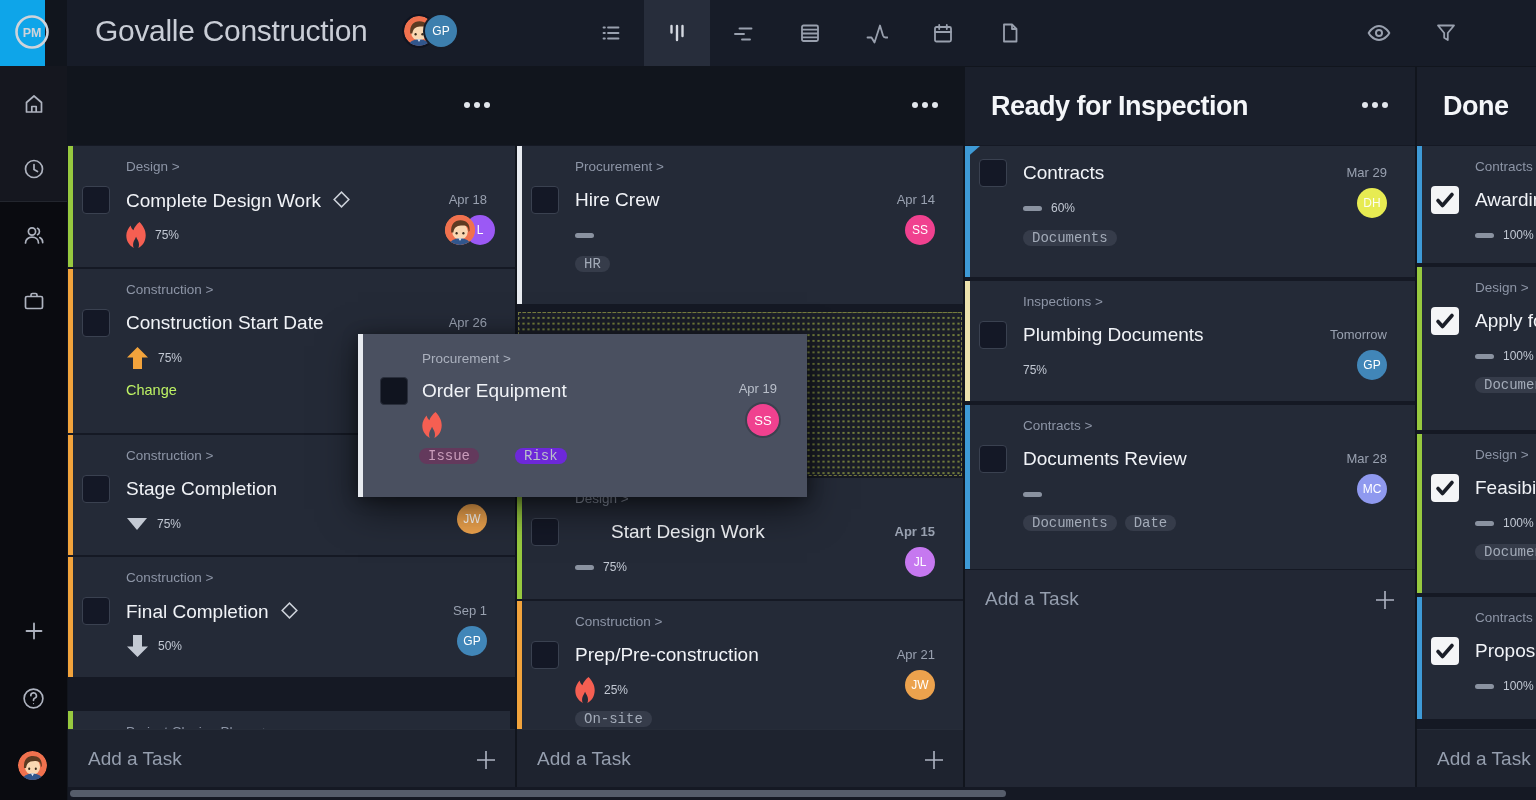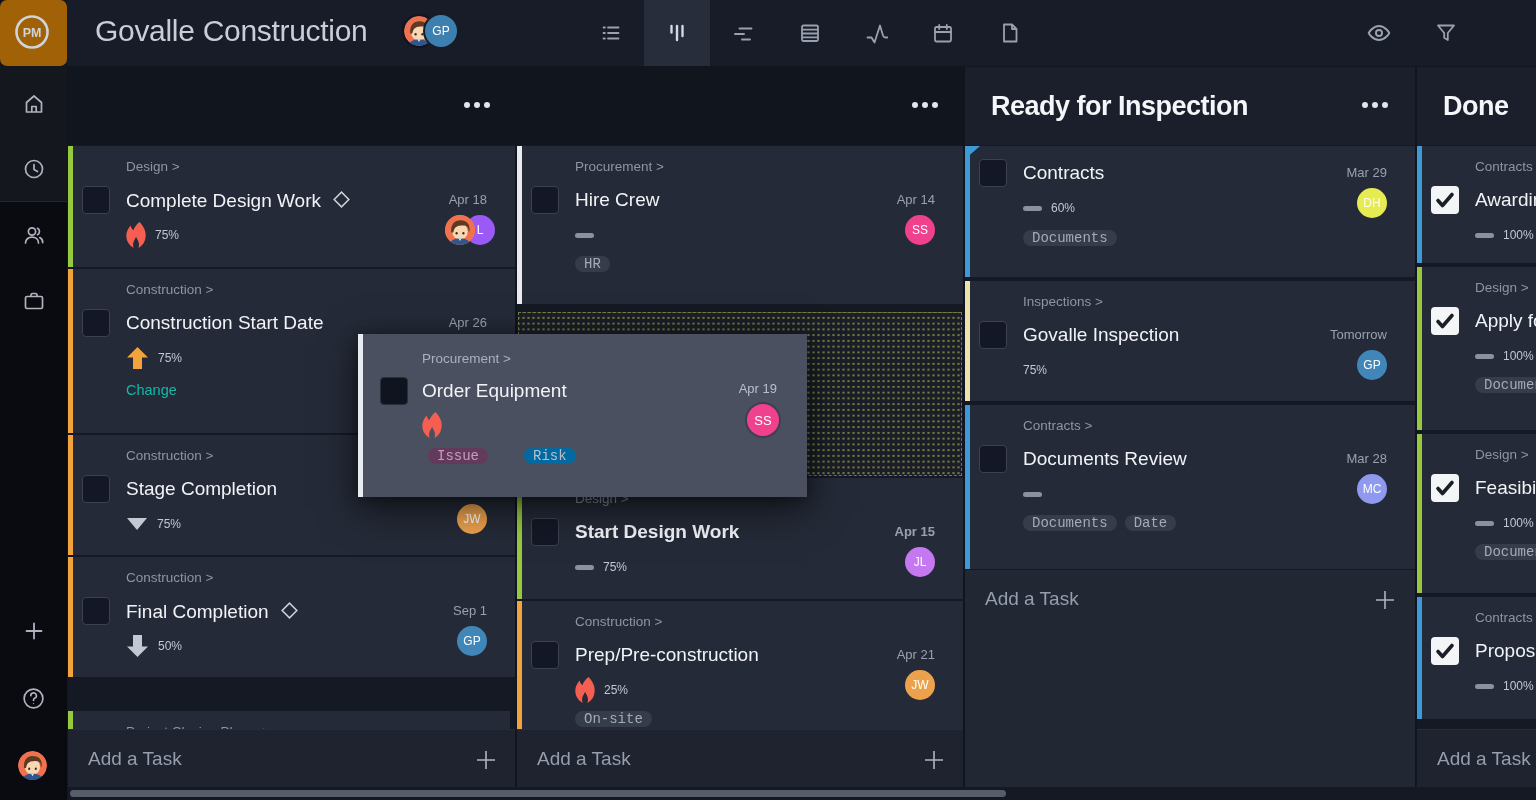--- a/index.html
+++ b/index.html
@@ -3,21 +3,21 @@
 <meta charset="utf-8">
 <style>
   * { margin:0; padding:0; box-sizing:border-box; }
   html,body { width:1536px; height:800px; overflow:hidden; background:#11151d;
     font-family:"Liberation Sans", sans-serif; }
   .abs { position:absolute; }
   #page { position:relative; width:1536px; height:800px; overflow:hidden; }
 
   
   #topbar { left:67px; top:0; width:1469px; height:66px; background:#171c28; }
-  #logo { left:0; top:0; width:67px; height:66px; background:#a16207;border-radius:7px; }
+  #logo { left:0; top:0; width:45px; height:66px; background:#0ea5e9; }
   #sidebar { left:0; top:66px; width:67px; height:734px; background:#0a0b10; }
   #sidetop { left:0; top:66px; width:67px; height:136px; background:#15171f; border-bottom:1px solid #23262e; }
   .proj-title { left:95px; top:14px; font-size:30px; color:#c9cdd6; letter-spacing:-0.3px; }
   .tabicon { top:0; width:66px; height:66px; display:flex; align-items:center; justify-content:center; }
   .tabicon svg { stroke:#99a0ae; }
   .tabicon.active { background:#272d3b; }
   .tabicon.active svg { stroke:#d4d8e0; }
 
   
   .colhead { top:67px; height:78px; background:#1a1f2b; }
@@ -46,21 +46,21 @@
      background-image:radial-gradient(circle, rgba(160,175,70,0.65) 0.9px, rgba(160,175,70,0) 1.45px);
      background-size:5px 5.75px; background-position:2px 2px;
      border:1px dashed #767a3e; }
 
   #ghost { left:358px; top:334px; width:449px; height:163px; background:#4a5060;
      border-left:5px solid #e8ebf0; box-shadow:0 12px 36px rgba(0,0,0,0.55), 0 2px 14px rgba(0,0,0,0.35); }
   #ghost .phase { color:#aab0bd; left:59px; top:17px; }
   #ghost .cb { left:17px; top:43px; background:#10141f; border-color:#2a2f3c; }
   #ghost .ctitle { left:59px; top:46px; }
   #ghost .cdate { right:30px; top:47px; color:#b9bfca; }
-  #ghost .tagrow { left:65px; top:114px;gap:36px; }
+  #ghost .tagrow { left:56px; top:114px;gap:36px; }
 </style>
 </head>
 <body>
 <div id="page">
   <div class="abs" id="topbar"></div>
   <div class="abs" id="sidebar"></div>
   <div class="abs" id="sidetop"></div>
   <div class="abs" id="logo">
     <svg width="36" height="36" viewBox="0 0 36 36" style="position:absolute;left:14px;top:14px">
       <circle cx="18" cy="18" r="15.5" fill="none" stroke="#cfd3da" stroke-width="2.6"></circle>
@@ -248,21 +248,21 @@
     <div class="cb"></div>
     <div class="ctitle">Construction Start Date</div>
     <div class="cdate">Apr 26</div>
     <div class="prog">
       <svg width="23" height="24" viewBox="0 0 23 24">
           <path d="M11.5 1 22 11.5 h-6 V23 H7 V11.5 H1 Z" fill="#f2a33c"></path>
         </svg>
       <span class="pct">75%</span>
     </div>
     <div class="tagrow" style="top:113px;">
-        <span style="font-size:14.5px;color:#14b8a6;">Change</span>
+        <span style="font-size:14.5px;color:#bef264;">Change</span>
       </div>
   </div>
 
   <div class="card" style="left:68px;top:435px;width:447px;height:120px;border-color:#f2a33c;">
     <div class="phase">Construction &gt;</div>
     <div class="cb"></div>
     <div class="ctitle">Stage Completion</div>
     <div class="prog">
       <svg width="22" height="14" viewBox="0 0 22 14">
           <path d="M1 1 H21 L11 13 Z" fill="#c3c9d3"></path>
@@ -313,21 +313,21 @@
     <div class="tagrow">
         <span class="tag">HR</span>
       </div>
   </div>
 
   <div class="abs dropzone"></div>
 
   <div class="card" style="left:517px;top:478px;width:446px;height:121px;border-color:#97c93f;">
     <div class="phase">Design &gt;</div>
     <div class="cb"></div>
-    <div class="ctitle" style="font-weight:700;">Start Design Work</div>
+    <div class="ctitle" style="font-weight:400;margin-left:36px;">Start Design Work</div>
     <div class="cdate" style="font-weight:700;">Apr 15</div>
     <div class="prog">
         <span class="dash"></span>
         <span class="pct">75%</span>
       </div>
     <div class="avatar" style="background:#c678f0;">JL</div>
   </div>
 
   <div class="card" style="left:517px;top:601px;width:446px;height:130px;border-color:#f2a33c;">
     <div class="phase">Construction &gt;</div>
@@ -359,21 +359,21 @@
       </div>
     <div class="avatar" style="top:42px;background:#e7eb52;color:#fdfdef;">DH</div>
     <div class="tagrow" style="top:84px;">
         <span class="tag">Documents</span>
       </div>
   </div>
 
   <div class="card" style="left:965px;top:281px;width:450px;height:120px;border-color:#ece2ad;">
     <div class="phase">Inspections &gt;</div>
     <div class="cb"></div>
-    <div class="ctitle">Govalle Inspection</div>
+    <div class="ctitle">Plumbing Documents</div>
     <div class="cdate">Tomorrow</div>
     <div class="prog">
         <span class="pct">75%</span>
       </div>
     <div class="avatar" style="background:#4186b8;">GP</div>
   </div>
 
   <div class="card" style="left:965px;top:405px;width:450px;height:164px;border-color:#3e9ad6;">
     <div class="phase">Contracts &gt;</div>
     <div class="cb"></div>
@@ -454,21 +454,21 @@
     <div class="ctitle">Order Equipment</div>
     <div class="cdate">Apr 19</div>
     <div class="prog" style="left:59px;top:78px;">
       <svg width="20" height="27" viewBox="0 0 20 27">
           <path d="M13.5 0C16.8 3.5 19.7 7.8 19.7 13.2 19.7 19 16.9 23.6 12.4 25.9 13.3 23.5 13.2 21 12.2 18.9 11.5 17.5 10.6 16.4 10.05 14.8 9.5 16.4 8.6 17.6 7.9 19 6.9 21.1 6.8 23.6 7.7 25.9 3.1 23.6 0.3 19 0.3 13.6 0.3 9.8 2.2 6.7 4.6 3.6 5.1 5.7 6 7.2 7.4 8.3 8.3 5.2 10.6 2.4 13.5 0Z" fill="#f55f52"></path>
         </svg>
     </div>
     <div class="avatar" style="right:28px;top:70px;width:32px;height:32px;background:#f0418f;box-shadow:0 0 0 2px #3c414f;font-size:13px;">SS</div>
     <div class="tagrow">
         <span class="tag" style="background:#63395c;color:#c99cba;">Issue</span>
-        <span class="tag" style="background:#0369a1;color:#b9bfc9;">Risk</span>
+        <span class="tag" style="background:#6d28d9;color:#b9bfc9;">Risk</span>
       </div>
   </div>
 
   <div class="abs footer" style="left:68px;top:729px;width:447px;">
     <div class="addtxt">Add a Task</div>
     <svg class="abs" style="right:18px;top:19px;" width="22" height="22" viewBox="0 0 22 22" fill="none" stroke="#aeb4c2" stroke-width="1.6">
         <path d="M11 2v18M2 11h18"></path>
       </svg>
   </div>
   <div class="abs footer" style="left:517px;top:729px;width:446px;">

